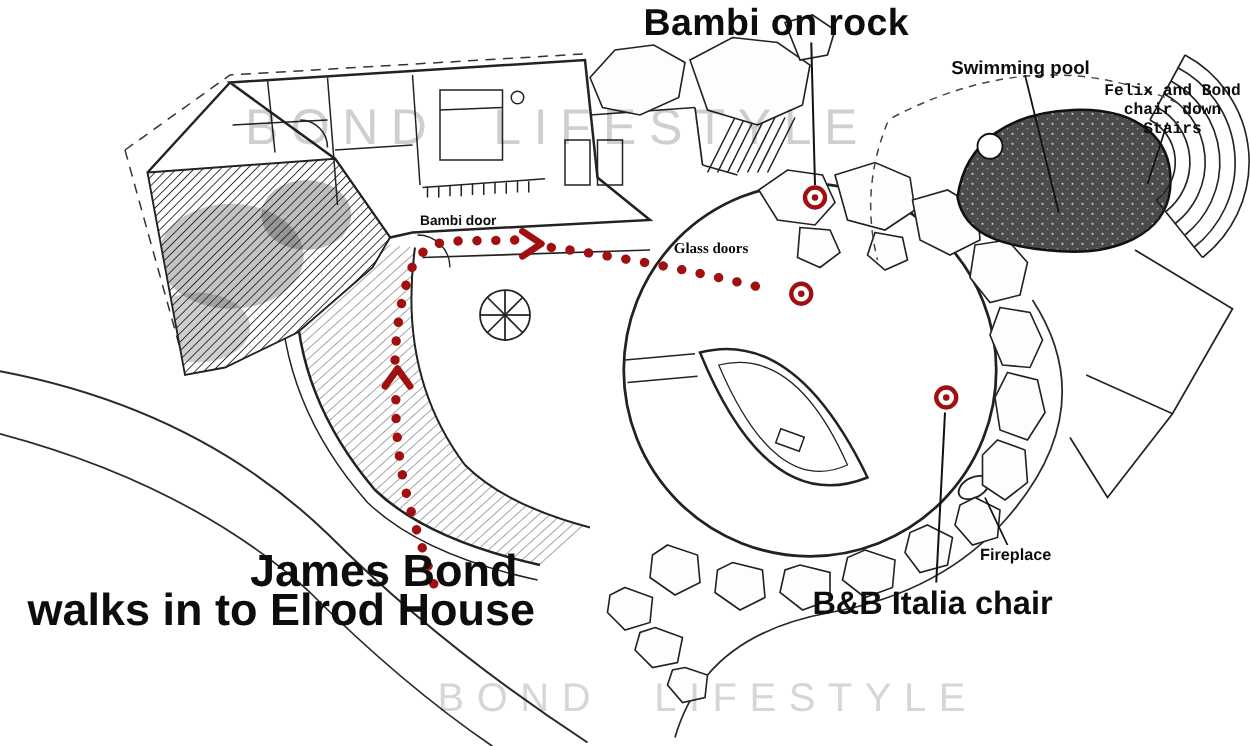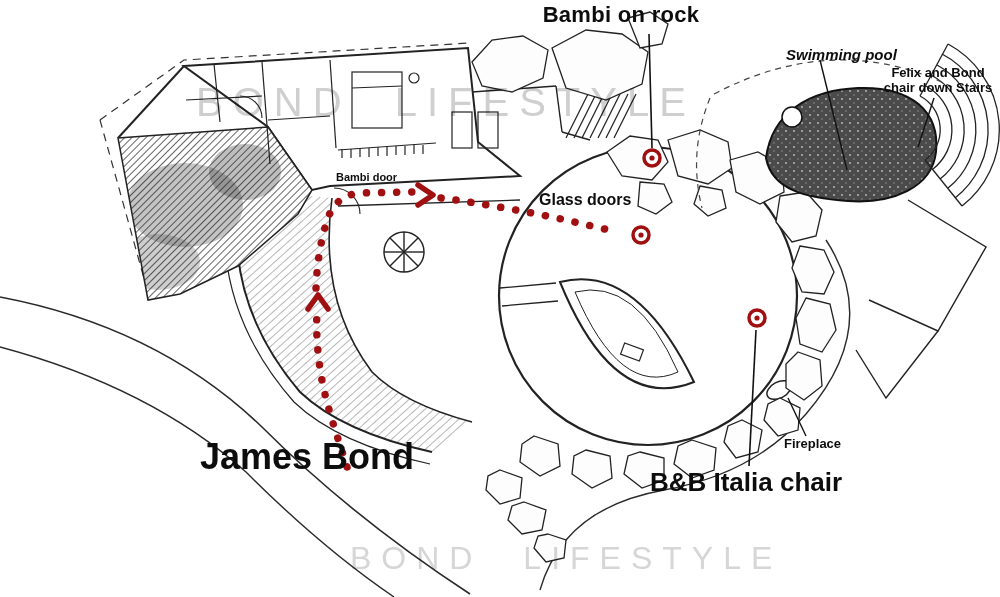--- a/index.html
+++ b/index.html
@@ -5,25 +5,25 @@
   html,body{margin:0;padding:0;background:#ffffff;}
   #stage{position:relative;width:1000px;height:597px;background:#ffffff;overflow:hidden;
          font-family:"Liberation Sans",sans-serif;}
   #plan-svg{position:absolute;left:0;top:0;z-index:0;}
   .wm{position:absolute;z-index:2;font-weight:normal;color:#cfcfcf;mix-blend-mode:multiply;
       letter-spacing:10px;word-spacing:22px;white-space:nowrap;pointer-events:none;}
   #wm-top{left:196px;top:80px;font-size:40px;}
   #wm-bottom{left:350px;top:540px;font-size:32px;color:#d6d6d6;}
   .label{position:absolute;z-index:3;font-weight:bold;color:#0d0d0d;white-space:nowrap;}
   .label .ln{display:block;}
-  #label-bambi{left:505px;top:2px;width:232px;text-align:center;font-size:22px;letter-spacing:.3px;}
-  #label-swimming-pool{left:786px;top:46px;font-size:15px;font-style:italic;}
-  #label-felix{left:878px;top:65px;width:120px;text-align:center;font-size:13px;line-height:15px;white-space:normal;}
+  #label-bambi{left:505px;top:2px;width:232px;text-align:center;font-size:30px;letter-spacing:.3px;}
+  #label-swimming-pool{left:761px;top:46px;font-size:15px;}
+  #label-felix{left:878px;top:65px;width:120px;text-align:center;font-size:13px;line-height:15px;white-space:normal;font-family:Liberation Mono, monospace;}
   #label-large-door{left:336px;top:171px;font-size:11px;}
-  #label-glass-doors{left:539px;top:191px;font-size:16px;}
+  #label-glass-doors{left:539px;top:191px;font-size:12px;font-family:Liberation Serif, serif;}
   #label-james-bond{left:22px;top:441px;width:392px;text-align:right;font-size:36px;line-height:31px;}
   #label-thumper{left:607px;top:467px;width:278px;text-align:center;font-size:26px;line-height:30px;}
   #label-fireplace{left:784px;top:436px;font-size:13px;}
 </style>
 </head>
 <body>
 
 <div id="stage">
 
   <svg id="plan-svg" width="1000" height="597" viewBox="0 0 1000 597">
@@ -235,20 +235,21 @@
     <span class="ln">Felix and Bond</span>
     <span class="ln">chair down Stairs</span>
   </div>
 
   <div class="label" id="label-large-door">Bambi door</div>
 
   <div class="label" id="label-glass-doors">Glass doors</div>
 
   <div class="label" id="label-james-bond">
     <span class="ln">James Bond</span>
+    <span class="ln">walks in to Elrod House</span>
   </div>
 
   <div class="label" id="label-thumper">
     <span class="ln">B&amp;B Italia chair</span>
   </div>
 
   <div class="label" id="label-fireplace">Fireplace</div>
 </div>
 
 </body></html>

